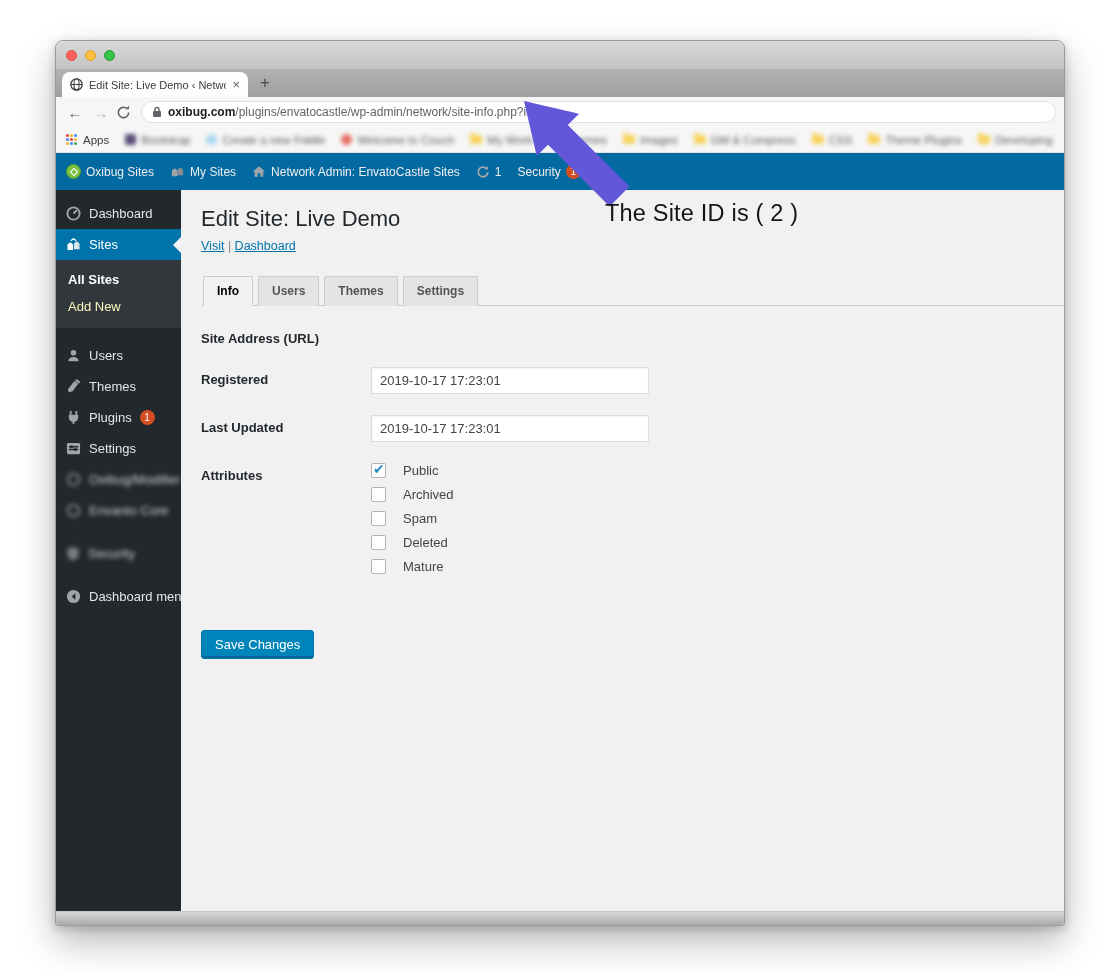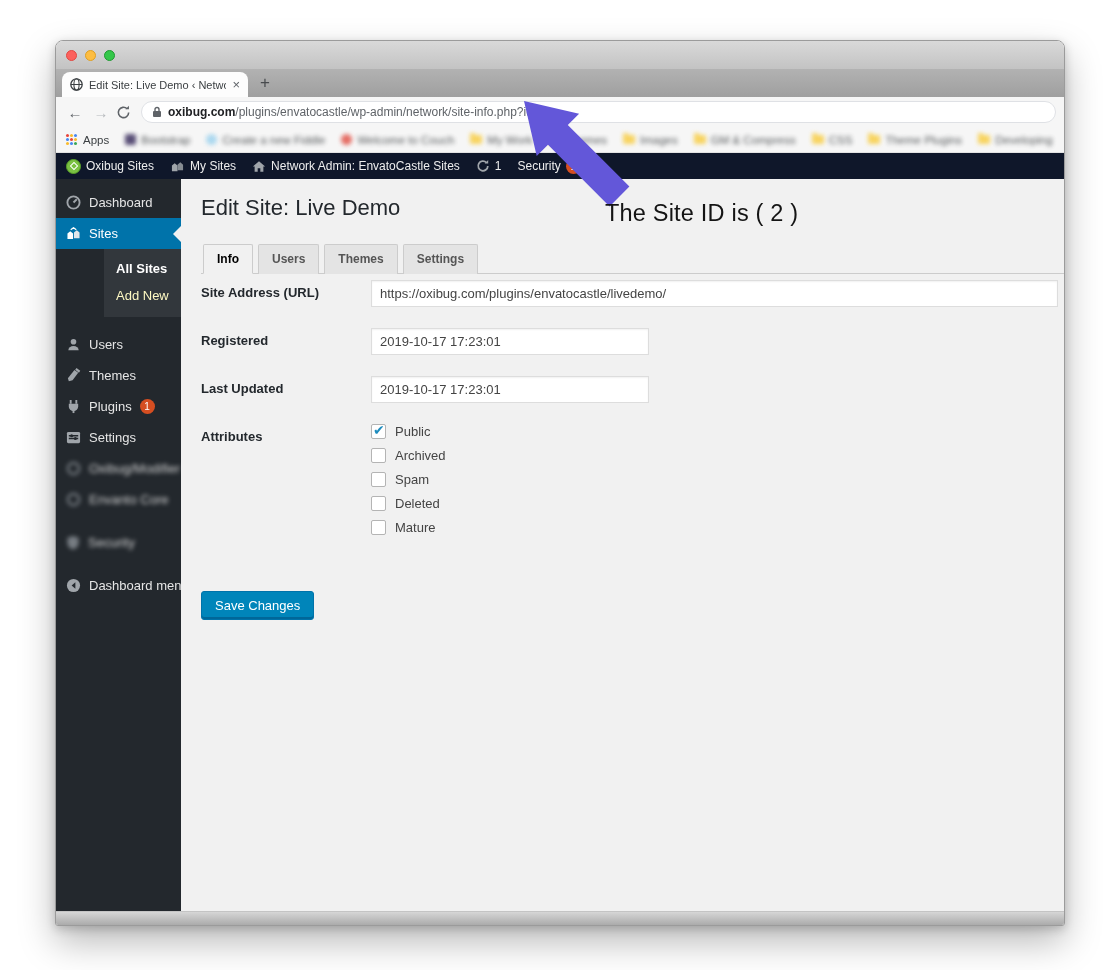--- a/index.html
+++ b/index.html
@@ -40,56 +40,56 @@
   .apps-label { font-size:11.5px; color:#3c4043; }
   .bm { display:flex; align-items:center; gap:5px; white-space:nowrap; }
   .bm-label { font-size:11.5px; color:#3c4043; }
   .blurred { filter:blur(2.3px); opacity:.85; }
   .ico-folder { width:12px; height:9px; background:#f8ce46; border-radius:1px; position:relative; display:inline-block; }
   .ico-folder::before { content:""; position:absolute; top:-2px; left:0; width:5px; height:2px; background:#f8ce46; border-radius:1px 1px 0 0; }
   .ico-square { width:11px; height:11px; border-radius:2px; display:inline-block; }
   .ico-circle { width:11px; height:11px; border-radius:50%; display:inline-block; }
 
   
-  .adminbar { height:26px; background:#0f172a; display:flex; align-items:center; padding:0 10px; gap:16px; flex:0 0 auto; }
+  .adminbar { height:37px; background:#0369a1; display:flex; align-items:center; padding:0 10px; gap:16px; flex:0 0 auto; }
   .ab-item { display:flex; align-items:center; gap:5px; font-size:12px; color:#eeeeee; }
   .badge { min-width:15px; height:15px; border-radius:50%; background:#d54e21; color:#fff; font-size:10px; display:inline-flex; align-items:center; justify-content:center; padding:0 3px; }
   .wp-logo { width:15px; height:15px; border-radius:50%; background:#7bc143; border:1px solid #58a028; display:inline-flex; align-items:center; justify-content:center; }
   .wp-logo i { width:6px; height:6px; border:1.5px solid #fff; transform:rotate(45deg); display:block; }
 
   
   .main { flex:1; display:flex; min-height:0; }
   .sidebar { width:125px; background:#23282d; color:#eee; font-size:13px; flex:0 0 auto; padding-top:8px; }
   .sb-item { display:flex; align-items:center; gap:8px; padding:8px 10px; position:relative; color:#e5e5e5; }
   .sb-item svg { flex:0 0 auto; }
   .sb-item.active { background:#0073aa; color:#fff; }
   .sb-item.active::after { content:""; position:absolute; right:0; top:50%; margin-top:-8px; border:8px solid transparent; border-right-color:#f1f1f1; }
-  .submenu { background:#32373c; padding:6px 0 8px 0;margin-left:48px; }
+  .submenu { background:#32373c; padding:6px 0 8px 0; }
   .submenu-item { padding:6px 10px 6px 12px; color:#fef9c3; font-size:13px; }
   .submenu-item.current { color:#fff; font-weight:bold; }
   .sb-gap { height:12px; }
   .sb-label { white-space:nowrap; }
 
   .content { flex:1; background:#f1f1f1; padding:16px 0 16px 20px; position:relative; min-width:0; }
   .page-title { font-size:22px; font-weight:400; color:#23282d; }
   .title-links { margin-top:7px; font-size:12.5px; color:#888; }
   .title-links a { color:#0073aa; text-decoration:underline; }
 
   .nav-tabs { margin-top:22px; border-bottom:1px solid #cccccc; padding-left:2px; display:flex; }
   .nav-tab { font-size:12px; font-weight:bold; color:#555; background:#e4e4e4; border:1px solid #cccccc; border-bottom:none; padding:7px 13px; margin-right:5px; border-radius:2px 2px 0 0; position:relative; top:1px; }
   .nav-tab.active { background:#f1f1f1; color:#000; border-bottom:1px solid #f1f1f1; }
 
-  .form { margin-top:6px; }
+  .form { margin-top:20px; }
   .frow { display:flex; margin-bottom:21px; align-items:flex-start; }
   .flabel { width:170px; flex:0 0 auto; font-size:13px; font-weight:bold; color:#23282d; padding-top:5px; }
   .finput { height:27px; border:1px solid #dddddd; background:#fff; font-size:13px; color:#444; padding:0 8px; font-family:"Liberation Sans", sans-serif; box-shadow:inset 0 1px 2px rgba(0,0,0,.06); }
   .w-url { flex:1; margin-right:6px; }
   .w-date { width:278px; }
 
-  .cb-row { display:flex; align-items:center; gap:9px; margin-bottom:9px; }
+  .cb-row { display:flex; align-items:center; gap:17px; margin-bottom:9px; }
   .cb { width:15px; height:15px; background:#fff; border:1px solid #b4b4b4; border-radius:2px; position:relative; flex:0 0 auto; }
   .cb.checked::after { content:"\2714"; position:absolute; left:1px; top:-3px; font-size:14px; color:#1e8cbe; }
   .cb-label { font-size:13px; color:#444; }
 
   .save-btn { display:inline-block; margin-top:26px; background:#0085ba; border:1px solid #0073aa; border-radius:3px; color:#fff; font-size:13px; padding:6px 13px; box-shadow:inset 0 -2px 0 #006799; font-family:"Liberation Sans", sans-serif; }
 
   .bottombar { height:14px; background:linear-gradient(#d6d6d6,#ababab); border-top:1px solid #c4c4c4; flex:0 0 auto; }
 
   
   .annotation-arrow { position:absolute; left:524px; top:101px; z-index:50; }
@@ -309,32 +309,36 @@
         <svg class="mini" width="15" height="15" viewBox="0 0 16 16">
             <circle cx="8" cy="8" r="7" fill="#a0a5aa"></circle>
             <path d="M10 4.5 L6 8 L10 11.5 Z" fill="#23282d"></path>
           </svg>
         <span class="sb-label">Dashboard menu</span>
       </div>
     </div>
 
     <div class="content">
       <h1 class="page-title">Edit Site: Live Demo</h1>
+      <div class="title-links">
+        <a>Visit</a>
+        <span>|</span>
+        <a>Dashboard</a>
+      </div>
 
       <div class="nav-tabs">
         <span class="nav-tab active">Info</span>
         <span class="nav-tab">Users</span>
         <span class="nav-tab">Themes</span>
         <span class="nav-tab">Settings</span>
       </div>
 
       <div class="form">
         <div class="frow">
           <div class="flabel">Site Address (URL)</div>
-          <input class="finput w-url" value="https://oxibug.com/plugins/envatocastle/livedemo/" style="">
         </div>
         <div class="frow">
           <div class="flabel">Registered</div>
           <input class="finput w-date" value="2019-10-17 17:23:01" style="">
         </div>
         <div class="frow">
           <div class="flabel">Last Updated</div>
           <input class="finput w-date" value="2019-10-17 17:23:01" style="">
         </div>
         <div class="frow">

